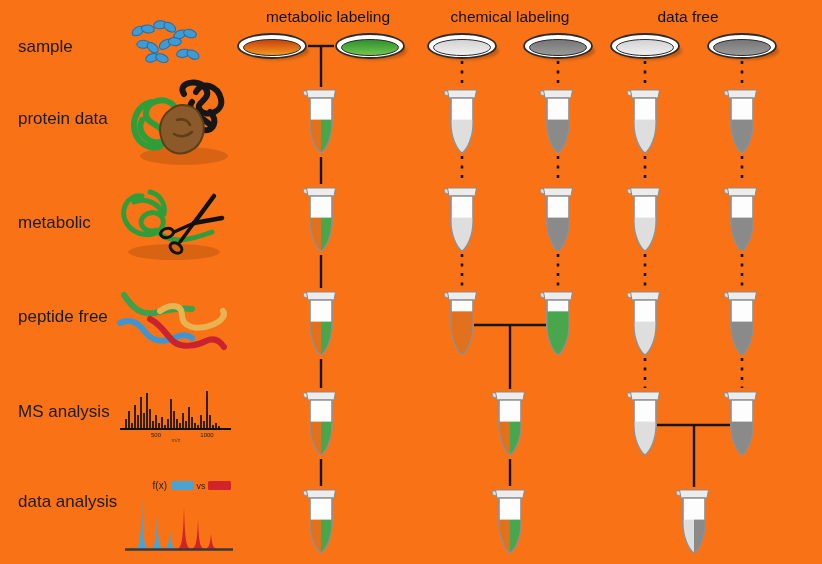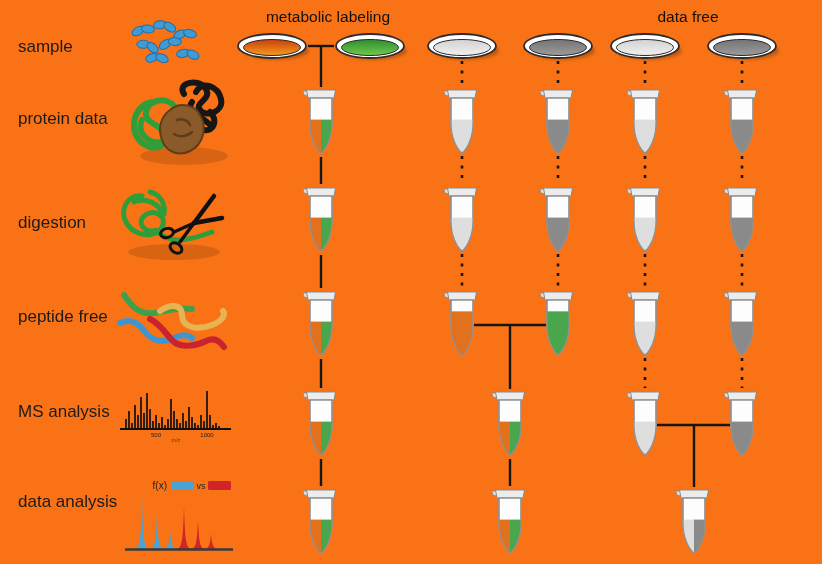--- a/index.html
+++ b/index.html
@@ -18,25 +18,26 @@
   .icon{position:absolute;}
   svg text{font-family:"Liberation Sans",sans-serif;}
   #flow-svg{position:absolute;left:0;top:0;}
 </style>
 </head>
 <body>
 
 <div class="stage">
 
   <div class="col-header" style="left:328px">metabolic labeling</div>
+  <div class="col-header" style="left:510px">chemical labeling</div>
   <div class="col-header" style="left:688px">data free</div>
 
   <div class="row-label" style="top:47px">sample</div>
   <div class="row-label" style="top:119px">protein data</div>
-  <div class="row-label" style="top:223px">digestion</div>
+  <div class="row-label" style="top:223px">metabolic</div>
   <div class="row-label" style="top:317px">peptide free</div>
   <div class="row-label" style="top:412px">MS analysis</div>
   <div class="row-label" style="top:502px">data analysis</div>
 
   <svg class="icon" style="left:115px;top:14px" width="95" height="62" viewBox="0 0 95 62">
     <g fill="#3e9bd5" stroke="#1f6ea8" stroke-width="1">
       <g transform="translate(28,16) rotate(-12)">
           <ellipse cx="-5" cy="0" rx="6.5" ry="4" transform="rotate(-20 -5 0)"></ellipse>
           <ellipse cx="5" cy="0" rx="6.5" ry="4" transform="rotate(20 5 0)"></ellipse>
         </g>

